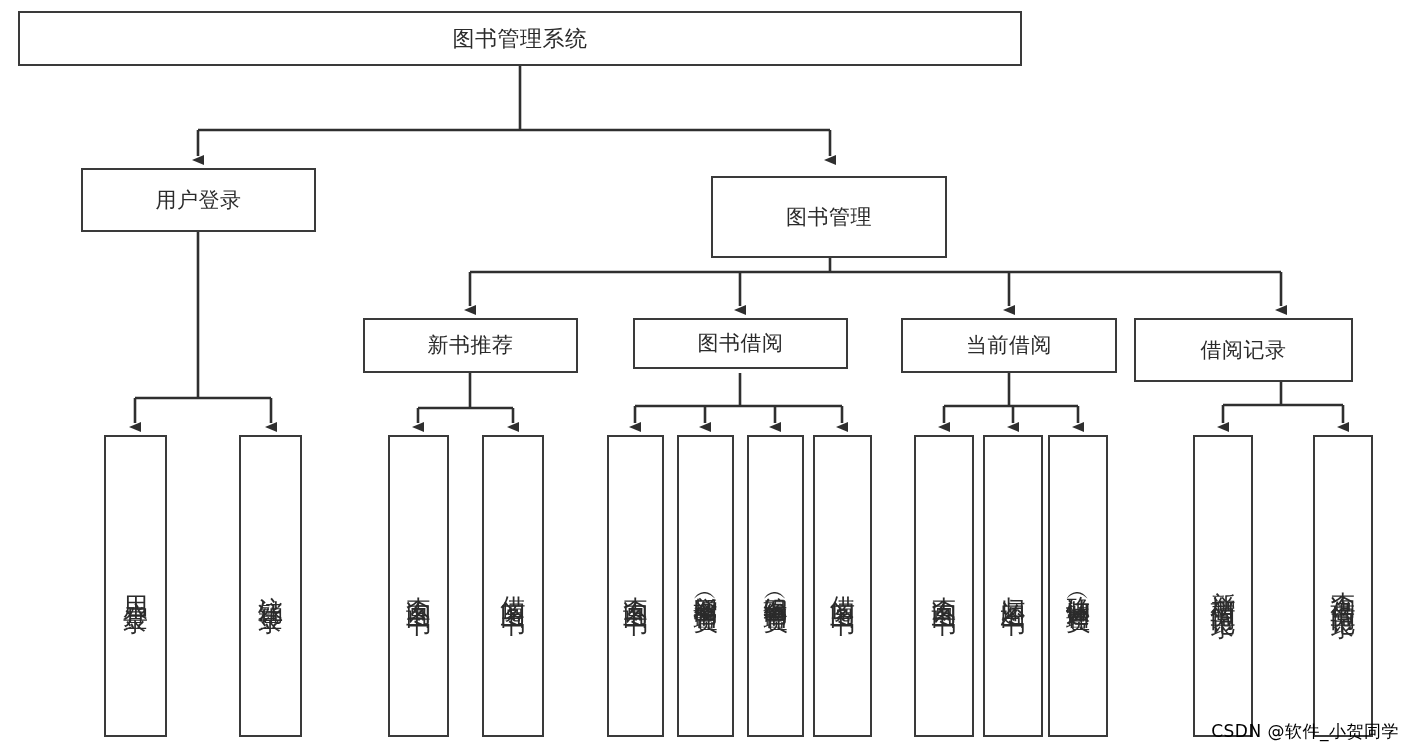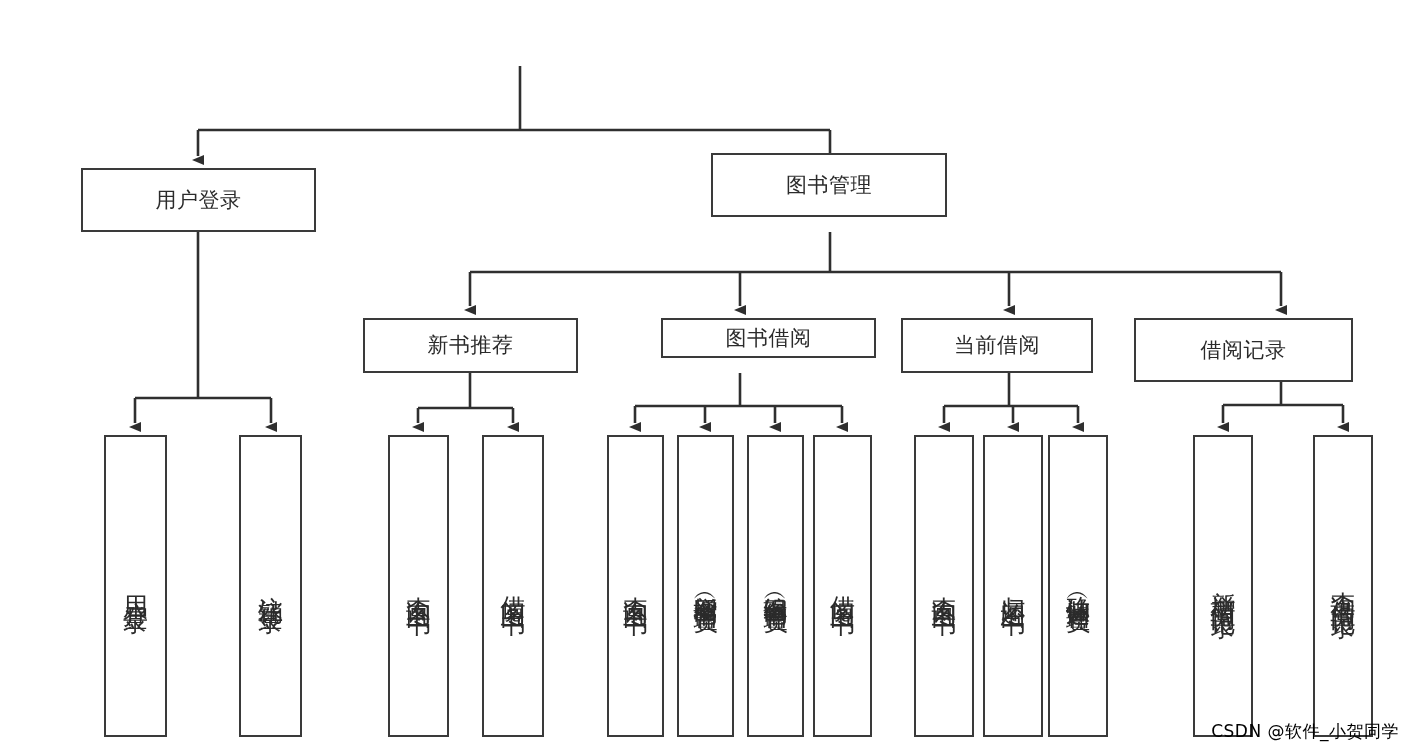--- a/index.html
+++ b/index.html
@@ -125,35 +125,38 @@
       <path d="M1013,406 L1013,423" marker-end="url(#arrow)"></path>
       <path d="M1078,406 L1078,423" marker-end="url(#arrow)"></path>
 
       <path d="M1281,373 L1281,405"></path>
       <path d="M1223,405 L1343,405"></path>
       <path d="M1223,405 L1223,423" marker-end="url(#arrow)"></path>
       <path d="M1343,405 L1343,423" marker-end="url(#arrow)"></path>
     </g>
   </svg>
 
+  <div class="node horiz root" style="left:18px; top:11px; width:1004px; height:55px;">
+    <span class="label">图书管理系统</span>
+  </div>
 
   <div class="node horiz" style="left:81px; top:168px; width:235px; height:64px;">
     <span class="label">用户登录</span>
   </div>
-  <div class="node horiz" style="left:711px; top:153px; width:236px; height:64px;">
+  <div class="node horiz" style="left:711px; top:176px; width:236px; height:82px;">
     <span class="label">图书管理</span>
   </div>
 
   <div class="node horiz" style="left:363px; top:318px; width:215px; height:55px;justify-content:center;">
     <span class="label">新书推荐</span>
   </div>
-  <div class="node horiz" style="left:661px; top:318px; width:215px; height:40px;">
+  <div class="node horiz" style="left:633px; top:318px; width:215px; height:51px;">
     <span class="label">图书借阅</span>
   </div>
-  <div class="node horiz" style="left:901px; top:318px; width:192px; height:55px;">
+  <div class="node horiz" style="left:901px; top:318px; width:216px; height:55px;">
     <span class="label">当前借阅</span>
   </div>
   <div class="node horiz" style="left:1134px; top:318px; width:219px; height:64px;">
     <span class="label">借阅记录</span>
   </div>
 
   <div class="node vert" style="left:104px; top:435px; width:63px; height:302px;">
     <span class="label">用户登录</span>
   </div>
   <div class="node vert" style="left:239px; top:435px; width:63px; height:302px;">

